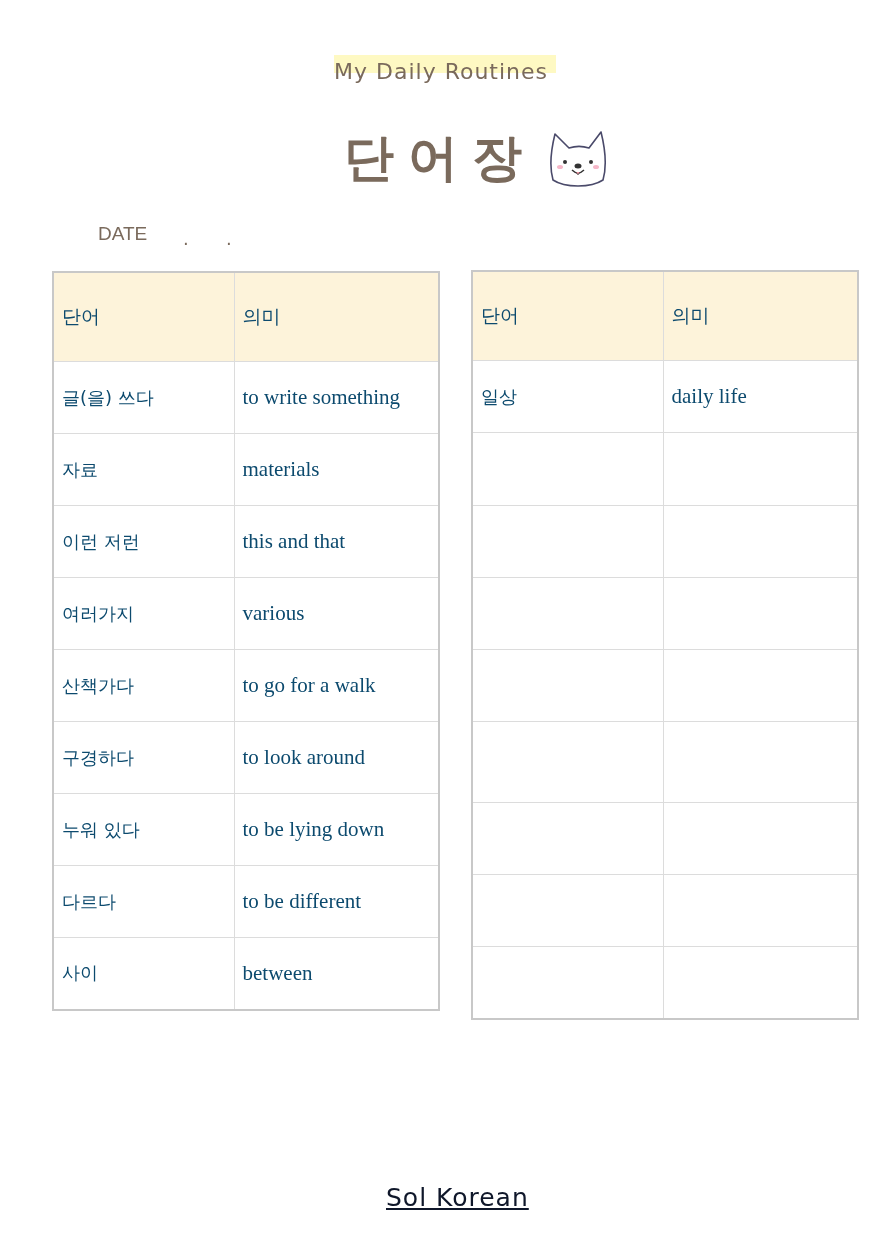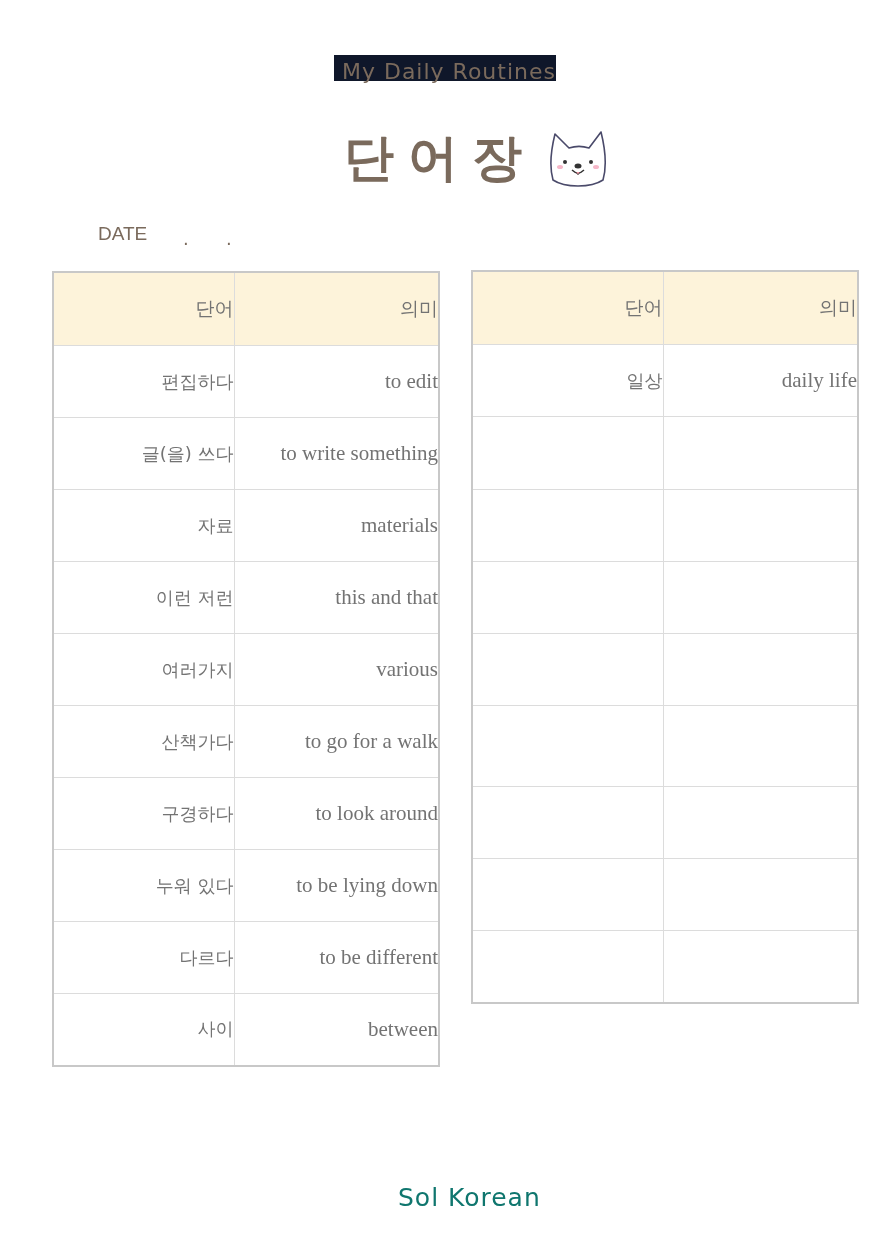--- a/index.html
+++ b/index.html
@@ -1,36 +1,36 @@
 <!DOCTYPE html>
 <html><head>
 <meta charset="utf-8">
 <style>
   html, body { margin:0; padding:0; background:#ffffff; }
   body { width:891px; height:1260px; position:relative; overflow:hidden;
          font-family:"DejaVu Sans", sans-serif; color:#7a6a5c; }
-  .subtitle { position:absolute; left:334px; top:55px; height:26px; width:222px;
-              background:#0f172a; font-family:"DejaVu Sans", sans-serif; font-size:22px;
-              letter-spacing:1px; color:#7a6a5c; line-height:34px; text-align:right; }
+  .subtitle { position:absolute; left:334px; top:55px; height:18px; width:222px;
+              background:#fef9c3; font-family:"DejaVu Sans", sans-serif; font-size:22px;
+              letter-spacing:1px; color:#7a6a5c; line-height:34px; text-align:left; }
   .title { position:absolute; left:344px; top:118px; width:200px; height:80px;
            font-size:50px; font-weight:bold; color:#7a6a5c; letter-spacing:14px; line-height:80px;font-family:Liberation Serif, serif; }
   .dog { position:absolute; left:547px; top:128px; width:62px; height:62px; }
   .date-label { position:absolute; left:70px; top:223px; font-size:19px; color:#7a6a5c;
                 font-family:"Liberation Sans", sans-serif;margin-left:28px; }
   .date-dot { position:absolute; top:228px; font-size:18px; color:#7a6a5c; }
   table.vocab { position:absolute; border-collapse:collapse; table-layout:fixed;
                 border:2px solid #c8c8c8; }
-  table.vocab td, table.vocab th { border:1.5px solid #dcdcdc; text-align:right;
-                vertical-align:middle; padding:0; color:#737373; }
+  table.vocab td, table.vocab th { border:1.5px solid #dcdcdc; text-align:left;
+                vertical-align:middle; padding:8px; color:#0c4a6e; }
   table.vocab th { background:#fdf3da; font-weight:normal; font-size:19px;
                    font-family:"DejaVu Sans", sans-serif; height:72px; }
   td.word { font-family:"DejaVu Sans", sans-serif; font-size:18px; }
   td.meaning { font-family:"Liberation Serif", serif; font-size:21px; }
-  .footer { position:absolute; left:398px; top:1183px; font-size:25px; color:#0f766e;
-            letter-spacing:1px; font-family:"DejaVu Sans", sans-serif; }
+  .footer { position:absolute; left:386px; top:1183px; font-size:25px; color:#0f172a;
+            letter-spacing:1px; font-family:"DejaVu Sans", sans-serif;text-decoration:underline; }
 </style>
 </head>
 <body>
 
 <div class="subtitle">My Daily Routines</div>
 <div class="title">단어장</div>
 <svg class="dog" viewBox="0 0 62 62">
   <path d="M6 52 C2 38 4 22 8 6 L22 20 C28 18 36 18 42 20 L54 4 C58 20 60 38 56 52 C44 60 18 60 6 52 Z" fill="#fff" stroke="#4a4a6a" stroke-width="1.6" stroke-linejoin="round"></path>
   <circle cx="18" cy="34" r="2" fill="#333"></circle>
   <circle cx="44" cy="34" r="2" fill="#333"></circle>
@@ -50,24 +50,20 @@
       <col style="width:181px">
       <col style="width:205px">
     </colgroup>
   <thead>
     <tr>
       <th>단어</th>
       <th>의미</th>
     </tr>
   </thead>
   <tbody>
-    <tr style="height:72px">
-        <td class="word">편집하다</td>
-        <td class="meaning">to edit</td>
-      </tr>
     <tr style="height:72px">
         <td class="word">글(을) 쓰다</td>
         <td class="meaning">to write something</td>
       </tr>
     <tr style="height:72px">
         <td class="word">자료</td>
         <td class="meaning">materials</td>
       </tr>
     <tr style="height:72px">
         <td class="word">이런 저런</td>

